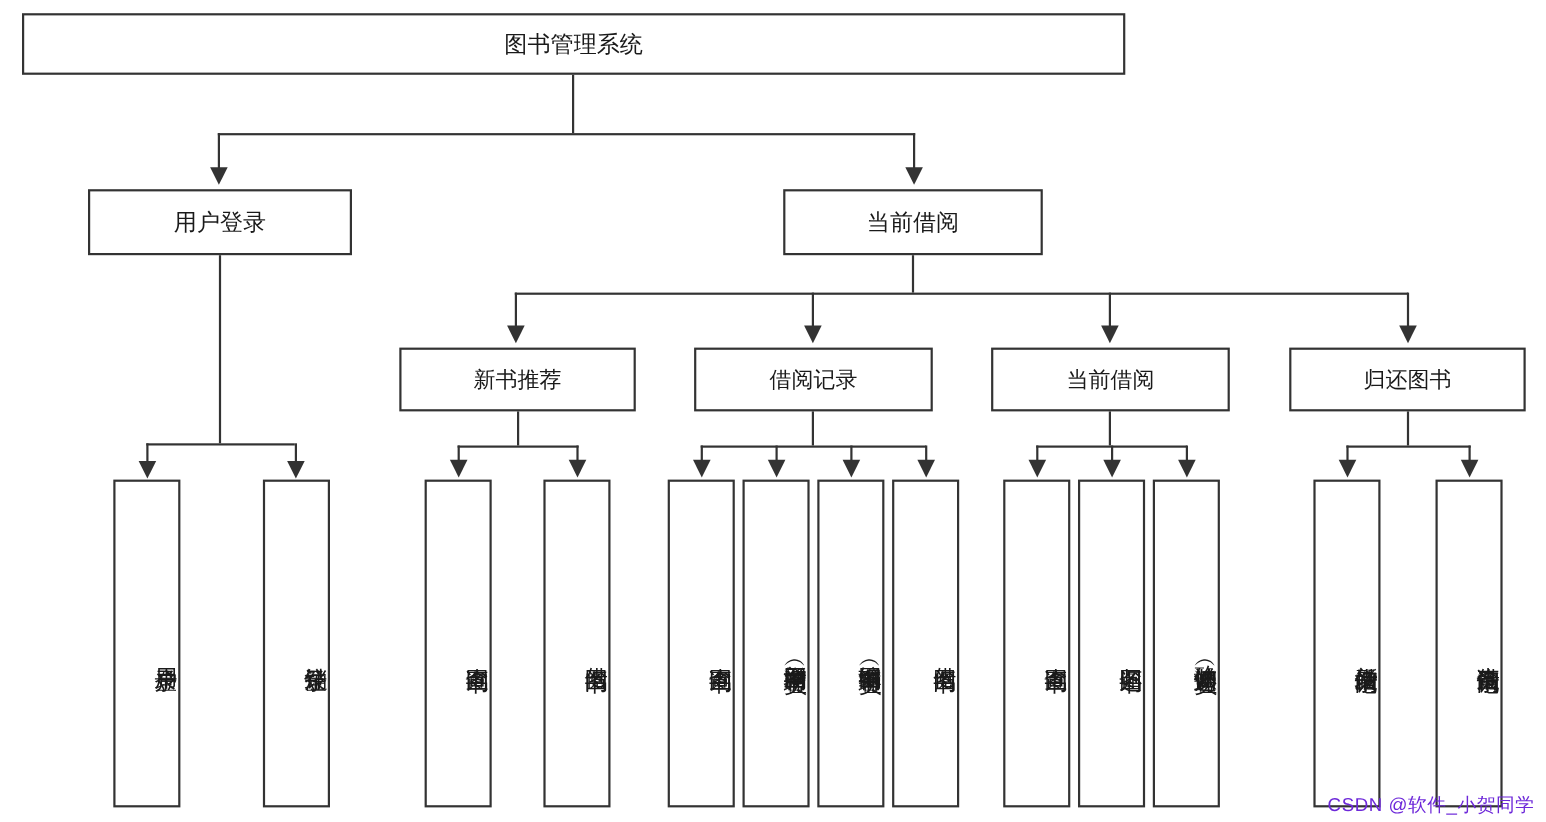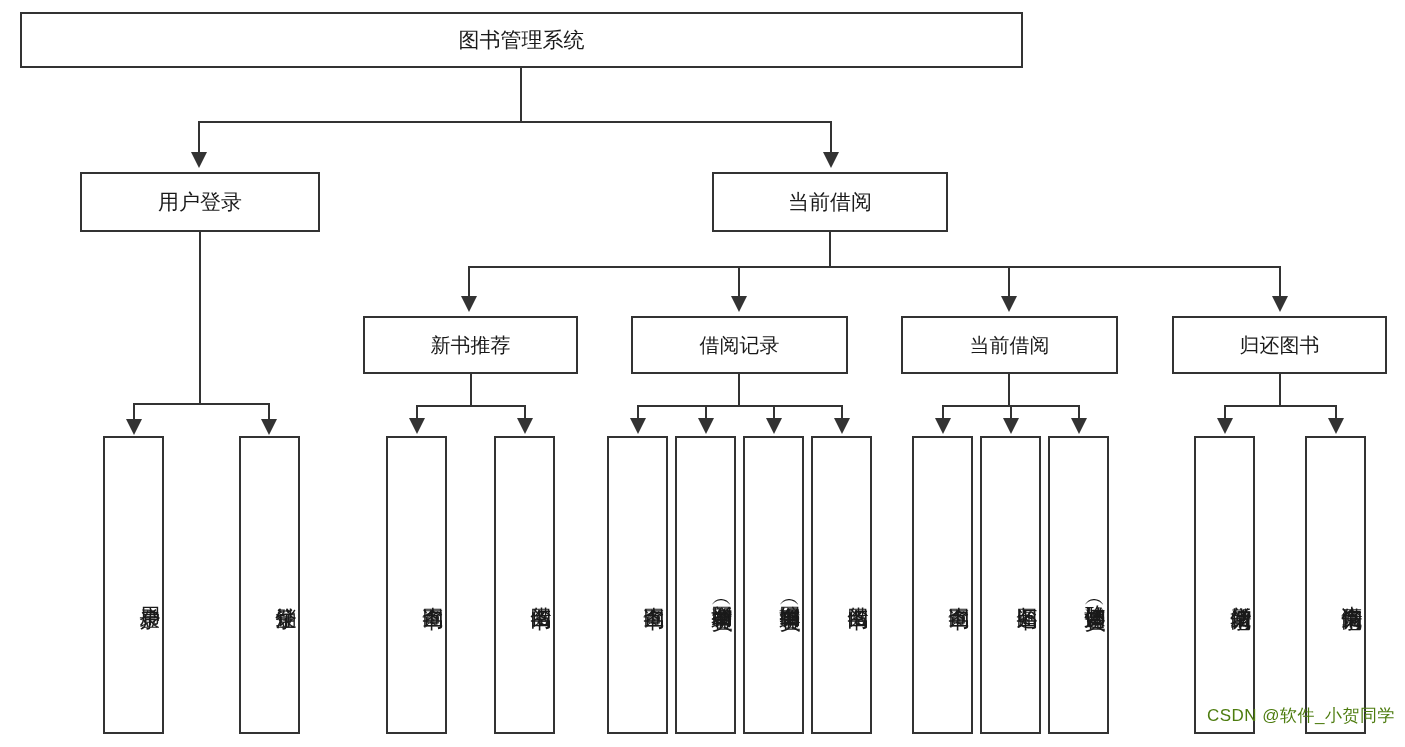--- a/index.html
+++ b/index.html
@@ -63,23 +63,23 @@
     height: 0;
     border-left: 8px solid transparent;
     border-right: 8px solid transparent;
     border-top: 16px solid #333333;
   }
 
   
   #watermark {
     position: absolute;
     right: 10px;
-    bottom: 20px;
+    bottom: 4px;
     font-size: 17px;
-    color: #4d7c0f;
+    color: #6d28d9;
     letter-spacing: 0.5px;
     white-space: nowrap;
     pointer-events: none;
   }
 </style>
 </head>
 <body>
 
 <div id="canvas">
 

